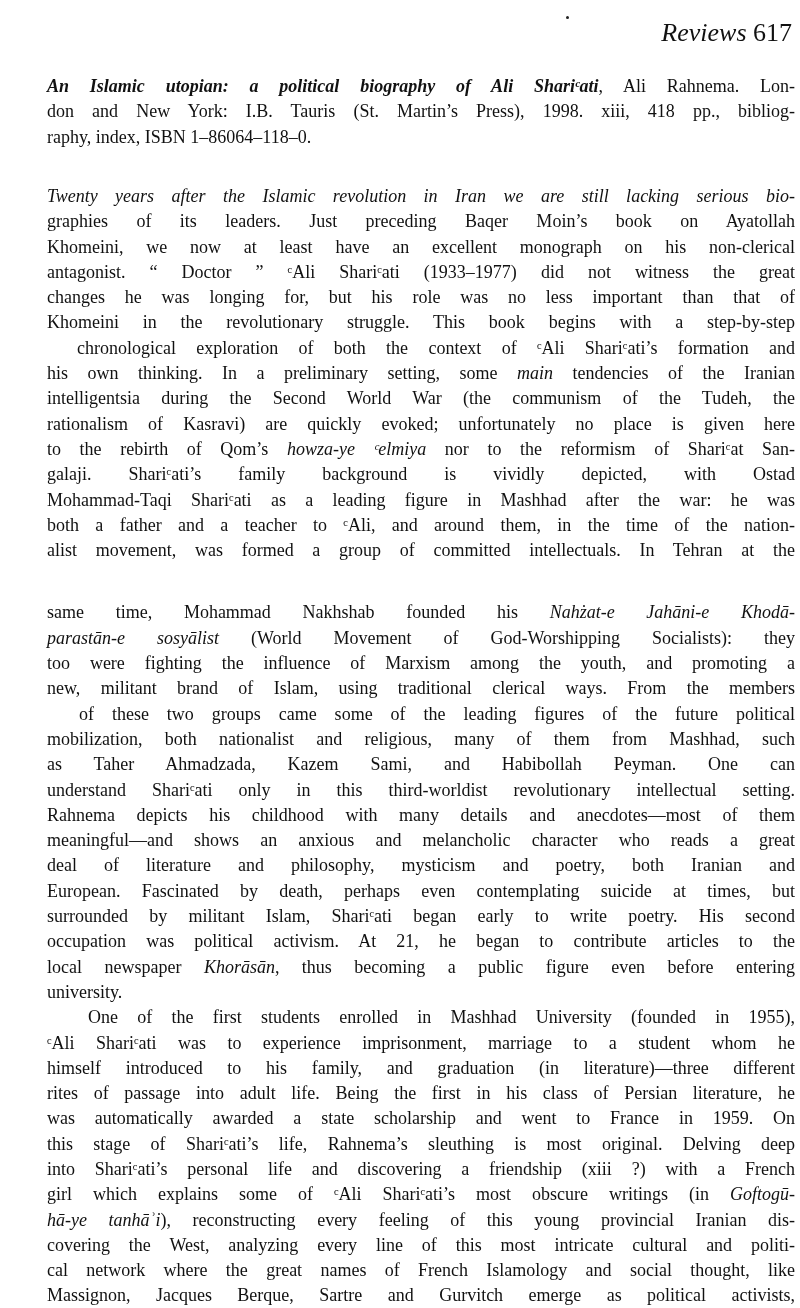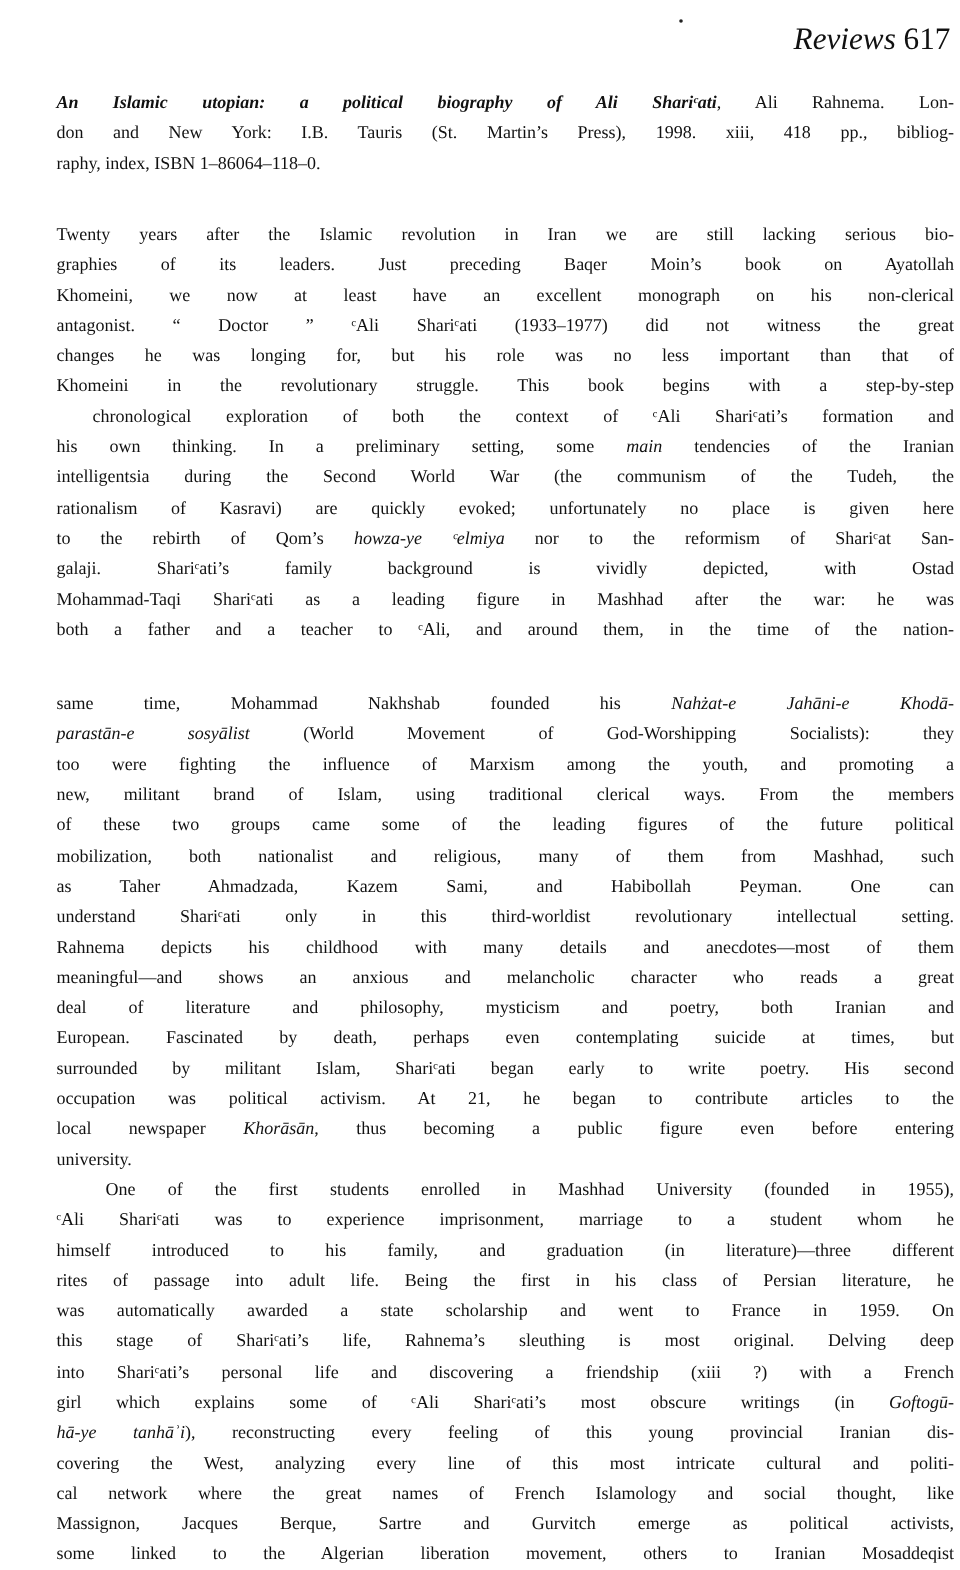--- a/index.html
+++ b/index.html
@@ -2,21 +2,21 @@
 <html><head>
 <meta charset="utf-8">
 <style>
   html, body { margin: 0; padding: 0; background: #ffffff; }
   body { width: 800px; height: 1308px; position: relative; overflow: hidden;
          font-family: "Liberation Serif", "DejaVu Serif", serif; color: #111; }
   .header { position: absolute; top: 18px; right: 8px; font-size: 26px; }
   .header .run { font-style: italic; }
   .dot { position: absolute; left: 566px; top: 16px; width: 3px; height: 3px; background: #222; border-radius: 50%; }
   .block { position: absolute; left: 47px; width: 748px; }
-  .line { height: 25.3px; line-height: 25.3px; font-size: 15px; white-space: nowrap;
+  .line { height: 25.3px; line-height: 25.3px; font-size: 18px; white-space: nowrap;
           text-align: justify; text-align-last: justify; overflow: visible; }
   .line.last { text-align-last: left; }
   .line.indent { padding-left: 41px; }
   .it { font-style: italic; }
   .bi { font-style: italic; font-weight: bold; }
   .citation { top: 74px; }
   .body1 { top: 184px; }
 </style>
 </head>
 <body>
@@ -28,39 +28,40 @@
   <span>617</span>
 </div>
 
 <div class="block citation">
   <div class="line" style="white-space: normal;"><span class="bi">An Islamic utopian: a political biography of Ali Shariᶜati</span><span>, Ali Rahnema. Lon-</span></div>
   <div class="line" style="white-space: normal;">don and New York: I.B. Tauris (St. Martin’s Press), 1998. xiii, 418 pp., bibliog-</div>
   <div class="line last">raphy, index, ISBN 1–86064–118–0.</div>
 </div>
 
 <div class="block body1">
-  <div class="line" style="white-space: normal;">Twenty years after the Islamic revolution in Iran we are still lacking serious bio-</div>
+  <div class="line" style="white-space: normal; font-style: italic;">Twenty years after the Islamic revolution in Iran we are still lacking serious bio-</div>
   <div class="line" style="white-space: normal;">graphies of its leaders. Just preceding Baqer Moin’s book on Ayatollah</div>
   <div class="line" style="white-space: normal;">Khomeini, we now at least have an excellent monograph on his non-clerical</div>
   <div class="line" style="white-space: normal;">antagonist. “ Doctor ” ᶜAli Shariᶜati (1933–1977) did not witness the great</div>
   <div class="line" style="white-space: normal;">changes he was longing for, but his role was no less important than that of</div>
   <div class="line" style="white-space: normal;">Khomeini in the revolutionary struggle. This book begins with a step-by-step</div>
   <div class="line" style="white-space: normal; margin-left: 30px;">chronological exploration of both the context of ᶜAli Shariᶜati’s formation and</div>
   <div class="line" style="white-space: normal;"><span>his own thinking. In a preliminary setting, some </span><span class="it">main</span><span> tendencies of the Iranian</span></div>
   <div class="line" style="white-space: normal;">intelligentsia during the Second World War (the communism of the Tudeh, the</div>
   <div class="line" style="white-space: normal;">rationalism of Kasravi) are quickly evoked; unfortunately no place is given here</div>
   <div class="line" style="white-space: normal;"><span>to the rebirth of Qom’s </span><span class="it">howza-ye ᶜelmiya</span><span> nor to the reformism of Shariᶜat San-</span></div>
   <div class="line" style="white-space: normal;">galaji. Shariᶜati’s family background is vividly depicted, with Ostad</div>
   <div class="line" style="white-space: normal;">Mohammad-Taqi Shariᶜati as a leading figure in Mashhad after the war: he was</div>
   <div class="line" style="white-space: normal;">both a father and a teacher to ᶜAli, and around them, in the time of the nation-</div>
+  <div class="line" style="white-space: normal;">alist movement, was formed a group of committed intellectuals. In Tehran at the</div>
   <div class="line" style="white-space: normal; margin-top: 37px;"><span>same time, Mohammad Nakhshab founded his </span><span class="it">Nahżat-e Jahāni-e Khodā-</span></div>
   <div class="line" style="white-space: normal;"><span class="it">parastān-e sosyālist</span><span> (World Movement of God-Worshipping Socialists): they</span></div>
   <div class="line" style="white-space: normal;">too were fighting the influence of Marxism among the youth, and promoting a</div>
   <div class="line" style="white-space: normal;">new, militant brand of Islam, using traditional clerical ways. From the members</div>
-  <div class="line" style="white-space: normal;">of these two groups came some of the leading figures of the future political</div>
+  <div class="line" style="white-space: normal; margin-left: 32px;">of these two groups came some of the leading figures of the future political</div>
   <div class="line" style="white-space: normal;">mobilization, both nationalist and religious, many of them from Mashhad, such</div>
   <div class="line" style="white-space: normal;">as Taher Ahmadzada, Kazem Sami, and Habibollah Peyman. One can</div>
   <div class="line" style="white-space: normal;">understand Shariᶜati only in this third-worldist revolutionary intellectual setting.</div>
   <div class="line" style="white-space: normal;">Rahnema depicts his childhood with many details and anecdotes—most of them</div>
   <div class="line" style="white-space: normal;">meaningful—and shows an anxious and melancholic character who reads a great</div>
   <div class="line" style="white-space: normal;">deal of literature and philosophy, mysticism and poetry, both Iranian and</div>
   <div class="line" style="white-space: normal;">European. Fascinated by death, perhaps even contemplating suicide at times, but</div>
   <div class="line" style="white-space: normal;">surrounded by militant Islam, Shariᶜati began early to write poetry. His second</div>
   <div class="line" style="white-space: normal;">occupation was political activism. At 21, he began to contribute articles to the</div>
   <div class="line" style="white-space: normal;"><span>local newspaper </span><span class="it">Khorāsān</span><span>, thus becoming a public figure even before entering</span></div>

